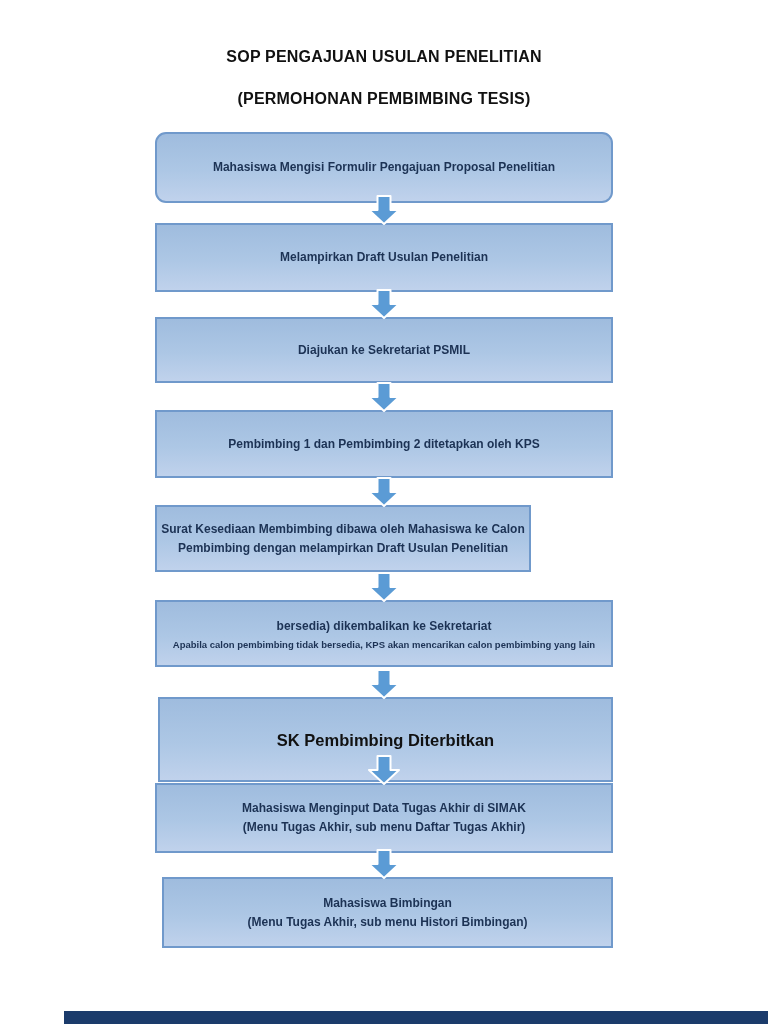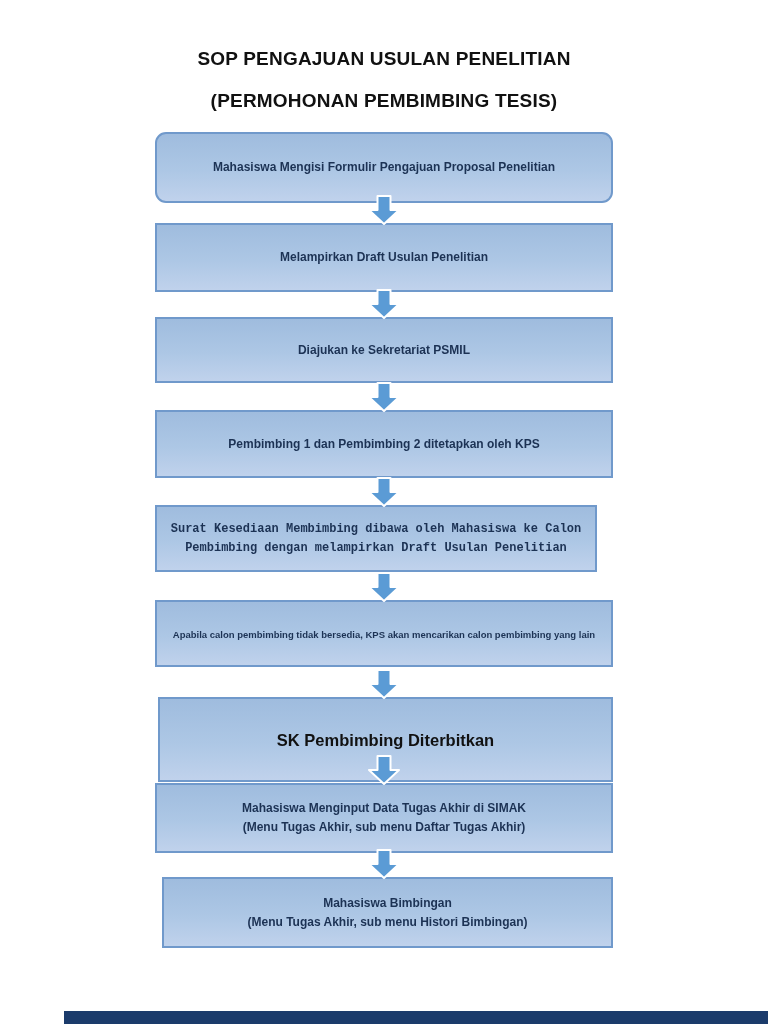--- a/index.html
+++ b/index.html
@@ -11,21 +11,21 @@
   }
   .page {
     position: relative;
     width: 768px; height: 1024px;
     background: #ffffff;
   }
   .doc-title {
     position: absolute; left: 0; width: 768px;
     text-align: center;
     font-weight: bold;
-    font-size: 19px;
+    font-size: 16px;
     color: #111111;
     letter-spacing: 0.2px;
   }
   .doc-title.l1 { top: 48px; }
   .doc-title.l2 { top: 90px; }
   .flow-box {
     position: absolute;
     box-sizing: border-box;
     border: 2px solid #7099cb;
     display: flex; flex-direction: column;
@@ -84,28 +84,29 @@
       </div>
       <svg class="flow-arrow" viewBox="0 0 36 30" style="left: 366px; top: 382px;">
         <polygon points="11.5,1 24.5,1 24.5,15 33,15 18,29 3,15 11.5,15" fill="#5b9bd5" stroke="#ffffff" stroke-width="2" stroke-linejoin="round"></polygon>
       </svg>
       <div class="flow-box" style="top: 410px; left: 155px; width: 458px; height: 68px; border-color: rgb(112, 153, 203); background: linear-gradient(rgb(159, 188, 222) 0%, rgb(173, 199, 229) 55%, rgb(192, 210, 236) 100%); color: rgb(28, 50, 84);">
         <div class="flow-line">Pembimbing 1 dan Pembimbing 2 ditetapkan oleh KPS</div>
       </div>
       <svg class="flow-arrow" viewBox="0 0 36 30" style="left: 366px; top: 477px;">
         <polygon points="11.5,1 24.5,1 24.5,15 33,15 18,29 3,15 11.5,15" fill="#5b9bd5" stroke="#ffffff" stroke-width="2" stroke-linejoin="round"></polygon>
       </svg>
-      <div class="flow-box" style="top: 505px; left: 155px; width: 442px; height: 67px; border-color: rgb(112, 153, 203); background: linear-gradient(rgb(159, 188, 222) 0%, rgb(173, 199, 229) 55%, rgb(192, 210, 236) 100%); color: rgb(28, 50, 84); font-family: Liberation Mono, monospace;">
+      <div class="flow-box" style="top: 505px; left: 155px; width: 376px; height: 67px; border-color: rgb(112, 153, 203); background: linear-gradient(rgb(159, 188, 222) 0%, rgb(173, 199, 229) 55%, rgb(192, 210, 236) 100%); color: rgb(28, 50, 84);">
         <div class="flow-line">Surat Kesediaan Membimbing dibawa oleh Mahasiswa ke Calon</div>
         <div class="flow-line">Pembimbing dengan melampirkan Draft Usulan Penelitian</div>
       </div>
       <svg class="flow-arrow" viewBox="0 0 36 30" style="left: 366px; top: 572px;">
         <polygon points="11.5,1 24.5,1 24.5,15 33,15 18,29 3,15 11.5,15" fill="#5b9bd5" stroke="#ffffff" stroke-width="2" stroke-linejoin="round"></polygon>
       </svg>
       <div class="flow-box" style="top: 600px; left: 155px; width: 458px; height: 67px; border-color: rgb(112, 153, 203); background: linear-gradient(rgb(159, 188, 222) 0%, rgb(173, 199, 229) 55%, rgb(192, 210, 236) 100%); color: rgb(28, 50, 84);">
+        <div class="flow-line">bersedia) dikembalikan ke Sekretariat</div>
         <div class="flow-note">Apabila calon pembimbing tidak bersedia, KPS akan mencarikan calon pembimbing yang lain</div>
       </div>
       <svg class="flow-arrow" viewBox="0 0 36 30" style="left: 366px; top: 669px;">
         <polygon points="11.5,1 24.5,1 24.5,15 33,15 18,29 3,15 11.5,15" fill="#5b9bd5" stroke="#ffffff" stroke-width="2" stroke-linejoin="round"></polygon>
       </svg>
       <div class="flow-box emphasis" style="top: 697px; left: 158px; width: 455px; height: 85px; border-color: rgb(112, 153, 203); background: linear-gradient(rgb(159, 188, 222) 0%, rgb(173, 199, 229) 55%, rgb(192, 210, 236) 100%); color: rgb(17, 17, 17);">
         <div class="flow-line">SK Pembimbing Diterbitkan</div>
       </div>
       <svg class="flow-arrow" viewBox="0 0 36 30" style="left: 366px; top: 755px;">
         <polygon points="11.5,1 24.5,1 24.5,15 33,15 18,29 3,15 11.5,15" fill="#5b9bd5" stroke="#ffffff" stroke-width="2" stroke-linejoin="round"></polygon>

